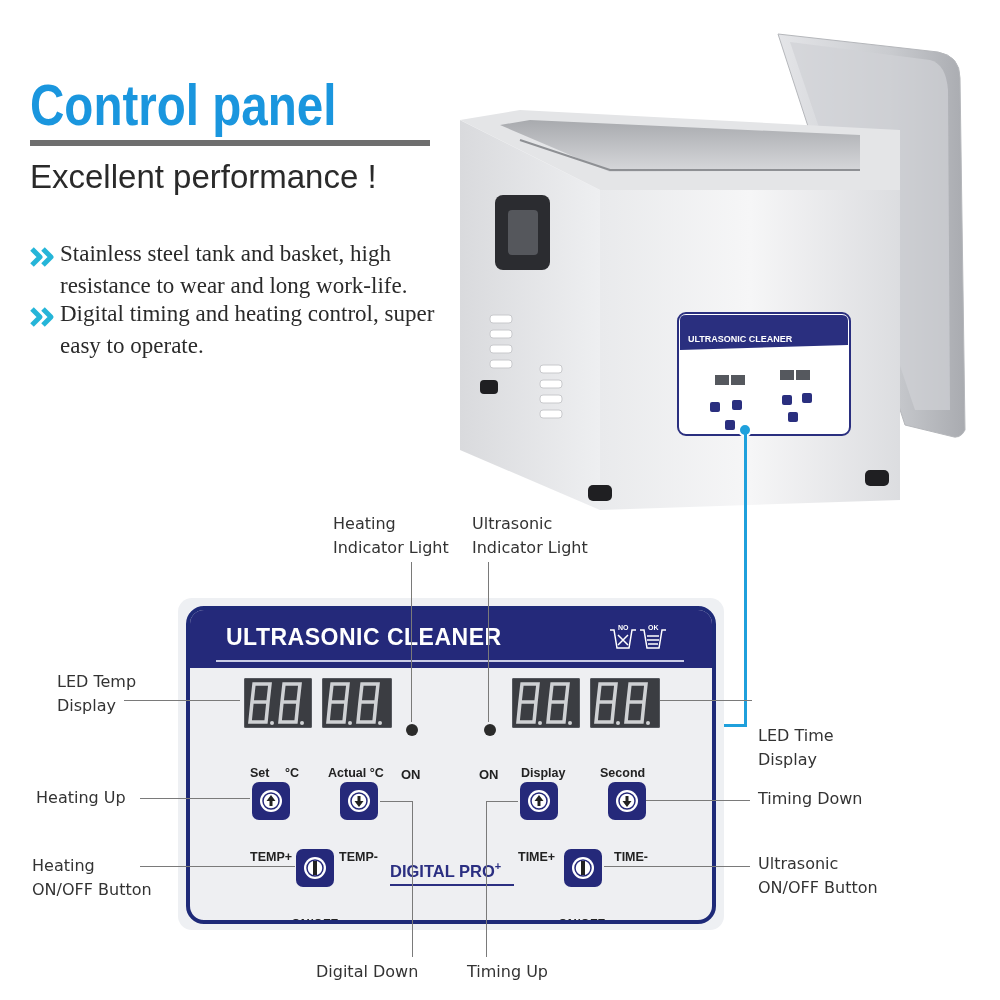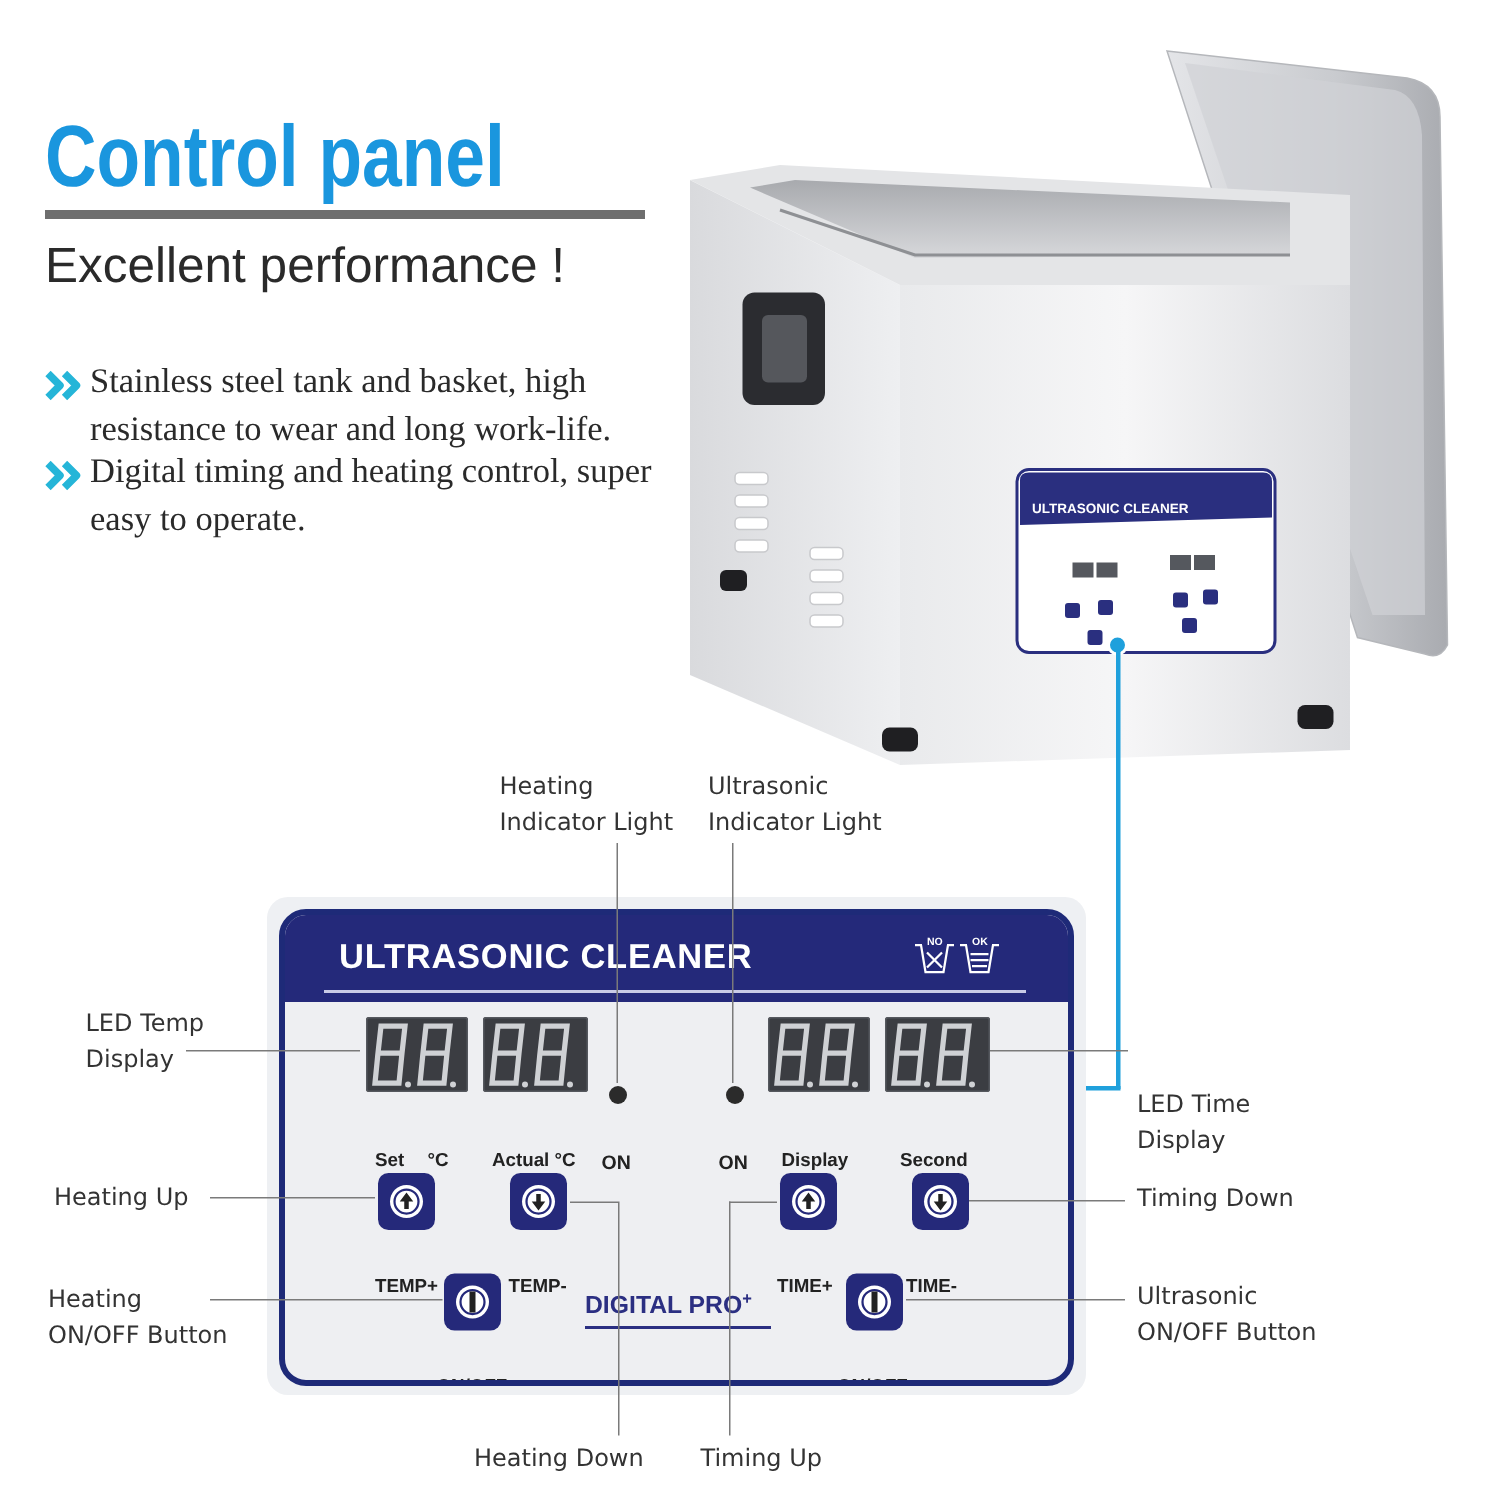--- a/index.html
+++ b/index.html
@@ -273,21 +273,21 @@
   </div>
   <div class="pl" style="left:328px; top:214px;">TIME+</div>
 
   <div class="btn" style="left:418px; top:172px;">
     <svg width="26" height="26" viewBox="0 0 26 26">
         <circle cx="13" cy="13" r="11" fill="#fff"></circle>
         <circle cx="13" cy="13" r="8" fill="none" stroke="#25297a" stroke-width="1.5"></circle>
         <path d="M13 19 L17.5 13 L14.5 13 L14.5 8 L11.5 8 L11.5 13 L8.5 13 Z" fill="#222"></path>
       </svg>
   </div>
-  <div class="pl" style="left:414px; top:214px;">TIME-</div>
+  <div class="pl" style="left:424px; top:214px;">TIME-</div>
 
   <div class="btn" style="left:106px; top:239px;">
     <svg width="26" height="26" viewBox="0 0 26 26">
         <circle cx="13" cy="13" r="11" fill="#fff"></circle>
         <circle cx="13" cy="13" r="8" fill="none" stroke="#25297a" stroke-width="1.5"></circle>
         <rect x="11" y="6" width="4" height="14" fill="#222"></rect>
       </svg>
   </div>
   <div class="pl" style="left:101px; top:281px;">ON/OFF</div>
 
@@ -336,14 +336,14 @@
 <div class="label" style="left:36px; top:786px;">Heating Up</div>
 <div class="label" style="left:758px; top:787px;">Timing Down</div>
 <div class="label" style="left:32px; top:854px;">
   <div>Heating</div>
   <div>ON/OFF Button</div>
 </div>
 <div class="label" style="left:758px; top:852px;">
   <div>Ultrasonic</div>
   <div>ON/OFF Button</div>
 </div>
-<div class="label" style="left:316px; top:960px;">Heating Down</div>
+<div class="label" style="left:316px; top:960px;">Digital Down</div>
 <div class="label" style="left:467px; top:960px;">Timing Up</div>
 
 </body></html>

